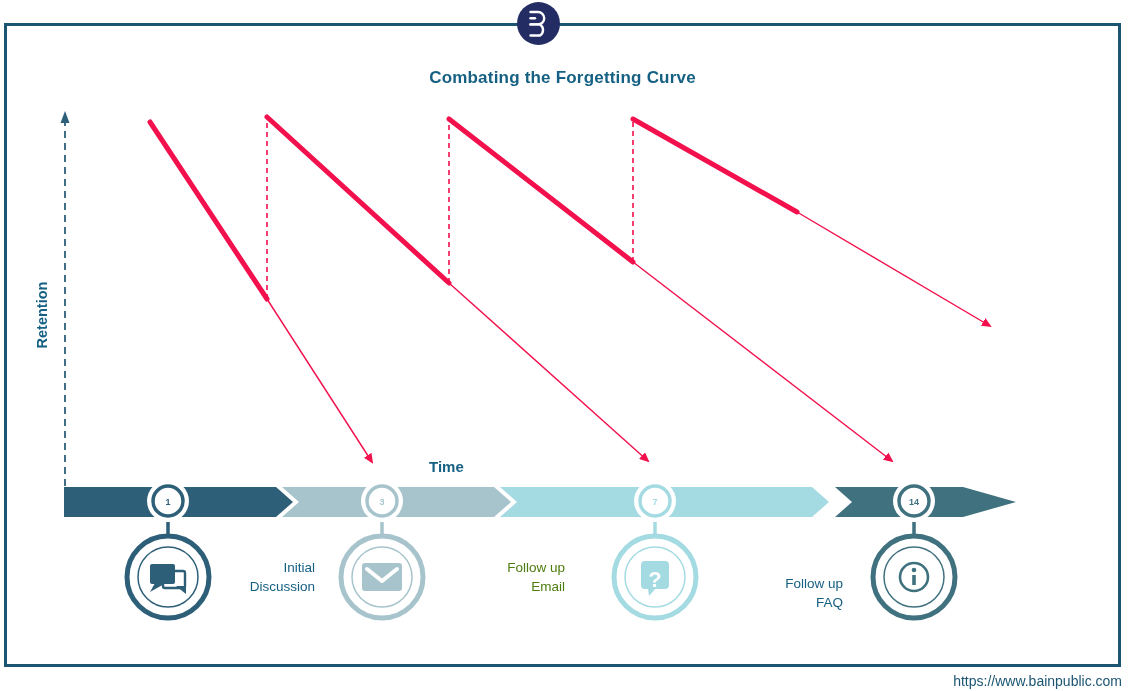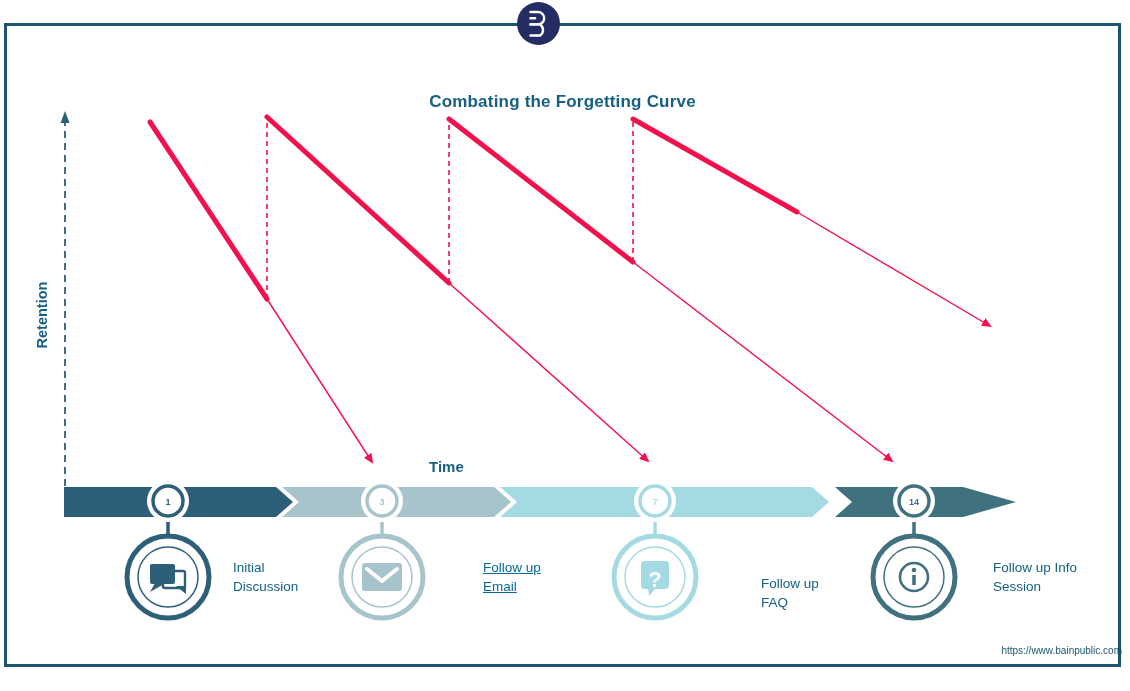--- a/index.html
+++ b/index.html
@@ -7,26 +7,26 @@
   .canvas{position:relative;width:1130px;height:691px;background:#fff;overflow:hidden;}
   .frame{position:absolute;left:4px;top:23px;width:1117px;height:644px;border:3px solid #1C5472;box-sizing:border-box;}
   .logo{position:absolute;left:516px;top:1px;width:45px;height:45px;}
   .page-title{position:absolute;left:4px;top:68px;width:1117px;text-align:center;
     font-size:17px;font-weight:bold;letter-spacing:.2px;}
   .y-label{position:absolute;left:6px;top:307px;width:72px;text-align:center;
     font-size:14.5px;font-weight:bold;transform:rotate(-90deg);}
   .x-label{position:absolute;left:429px;top:458px;width:120px;text-align:left;
     font-size:15px;font-weight:bold;}
   .chart-svg{position:absolute;left:0;top:0;}
-  .milestone-label{position:absolute;top:558px;font-size:13.5px;font-weight:500;line-height:19px;}
+  .milestone-label{position:absolute;top:558px;font-size:13.5px;font-weight:500;line-height:19px;text-align:right;}
   .ml-1{left:233px;width:82px;}
   .ml-2{left:483px;width:82px;}
   .ml-3{left:761px;width:82px;margin-top:16px;}
   .ml-4{left:993px;width:110px;}
-  .footer-url{position:absolute;right:8px;top:645px;font-size:10px;}
+  .footer-url{position:absolute;right:8px;top:673px;font-size:14px;}
   .curve-thick{stroke-width:5;stroke-linecap:round;}
   .curve-dashed{stroke-width:1.6;stroke-dasharray:5 4;}
   .curve-thin{stroke-width:1.4;}
   .stem{stroke-width:3.5;}
   .num-ring{fill:#fff;stroke-width:3.5;}
   .num-text{font-size:9px;font-weight:bold;text-anchor:middle;}
   .icon-outer{fill:#fff;stroke-width:5;}
   .icon-inner{fill:none;stroke-width:1.5;}
   .axis-dash{stroke-width:1.8;stroke-dasharray:7 5;fill:none;}
   .qmark{font-size:22px;font-weight:bold;fill:#fff;text-anchor:middle;}
@@ -121,30 +121,29 @@
       <circle class="icon-outer" cx="0" cy="577" r="41" stroke="#40717F"></circle>
       <circle class="icon-inner" cx="0" cy="577" r="30" stroke="#40717F"></circle>
       <g transform="translate(0,577)">
         <circle r="14" fill="none" stroke-width="2.6" stroke="#40717F"></circle>
         <circle cy="-7" r="2.3" fill="#40717F"></circle>
         <path d="M 0,-2 V 8" stroke-width="3.6" stroke="#40717F"></path>
       </g>
     </g>
   </svg>
 
-  <div class="page-title" style="color:#156083;margin-top:24px;">Combating the Forgetting Curve</div>
+  <div class="page-title" style="color:#156083;">Combating the Forgetting Curve</div>
 
   <div class="y-label" style="color:#156083;">Retention</div>
 
   <div class="x-label" style="color:#156083;">Time</div>
 
   <div class="milestone-label ml-1" style="color:#156083;">Initial Discussion</div>
-  <div class="milestone-label ml-2" style="color:#0369a1;text-decoration:underline;">Follow up Email</div>
+  <div class="milestone-label ml-2" style="color:#4d7c0f;">Follow up Email</div>
   <div class="milestone-label ml-3" style="color:#156083;">Follow up FAQ</div>
-  <div class="milestone-label ml-4" style="color:#156083;">Follow up Info Session</div>
 
   <div class="footer-url" style="color:#1C5472;">https://www.bainpublic.com</div>
 
   <svg class="logo" viewBox="0 0 45 45">
     <circle cx="22.5" cy="22.5" r="21.5" fill="#232D64"></circle>
     <g stroke="#fff" stroke-width="2.4" fill="none" stroke-linecap="round">
       <path d="M 14.5,11 H 22 A 6.2,6.2 0 0 1 22,23.4 H 14.5"></path>
       <path d="M 14.5,23.4 H 24 A 6.6,6.6 0 0 1 24,34.5 H 14.5"></path>
       <path d="M 14.5,17.2 H 19"></path>
     </g>

